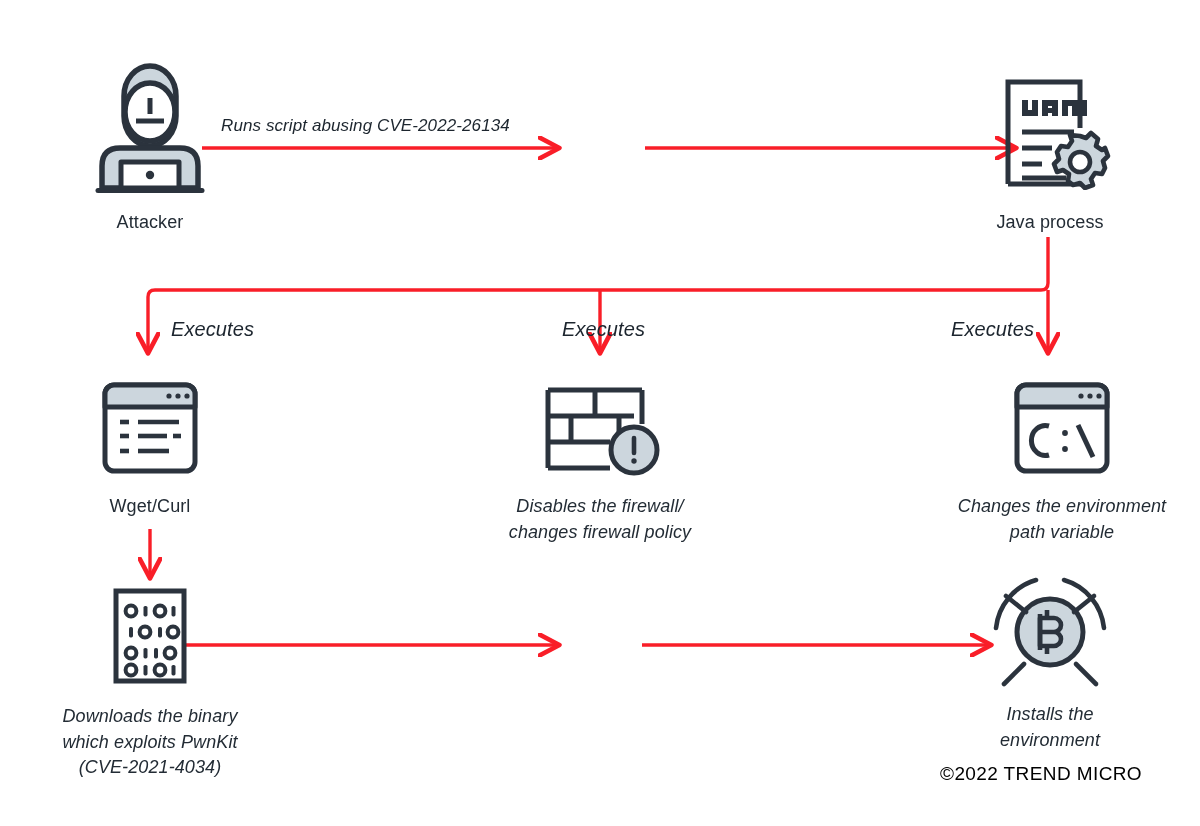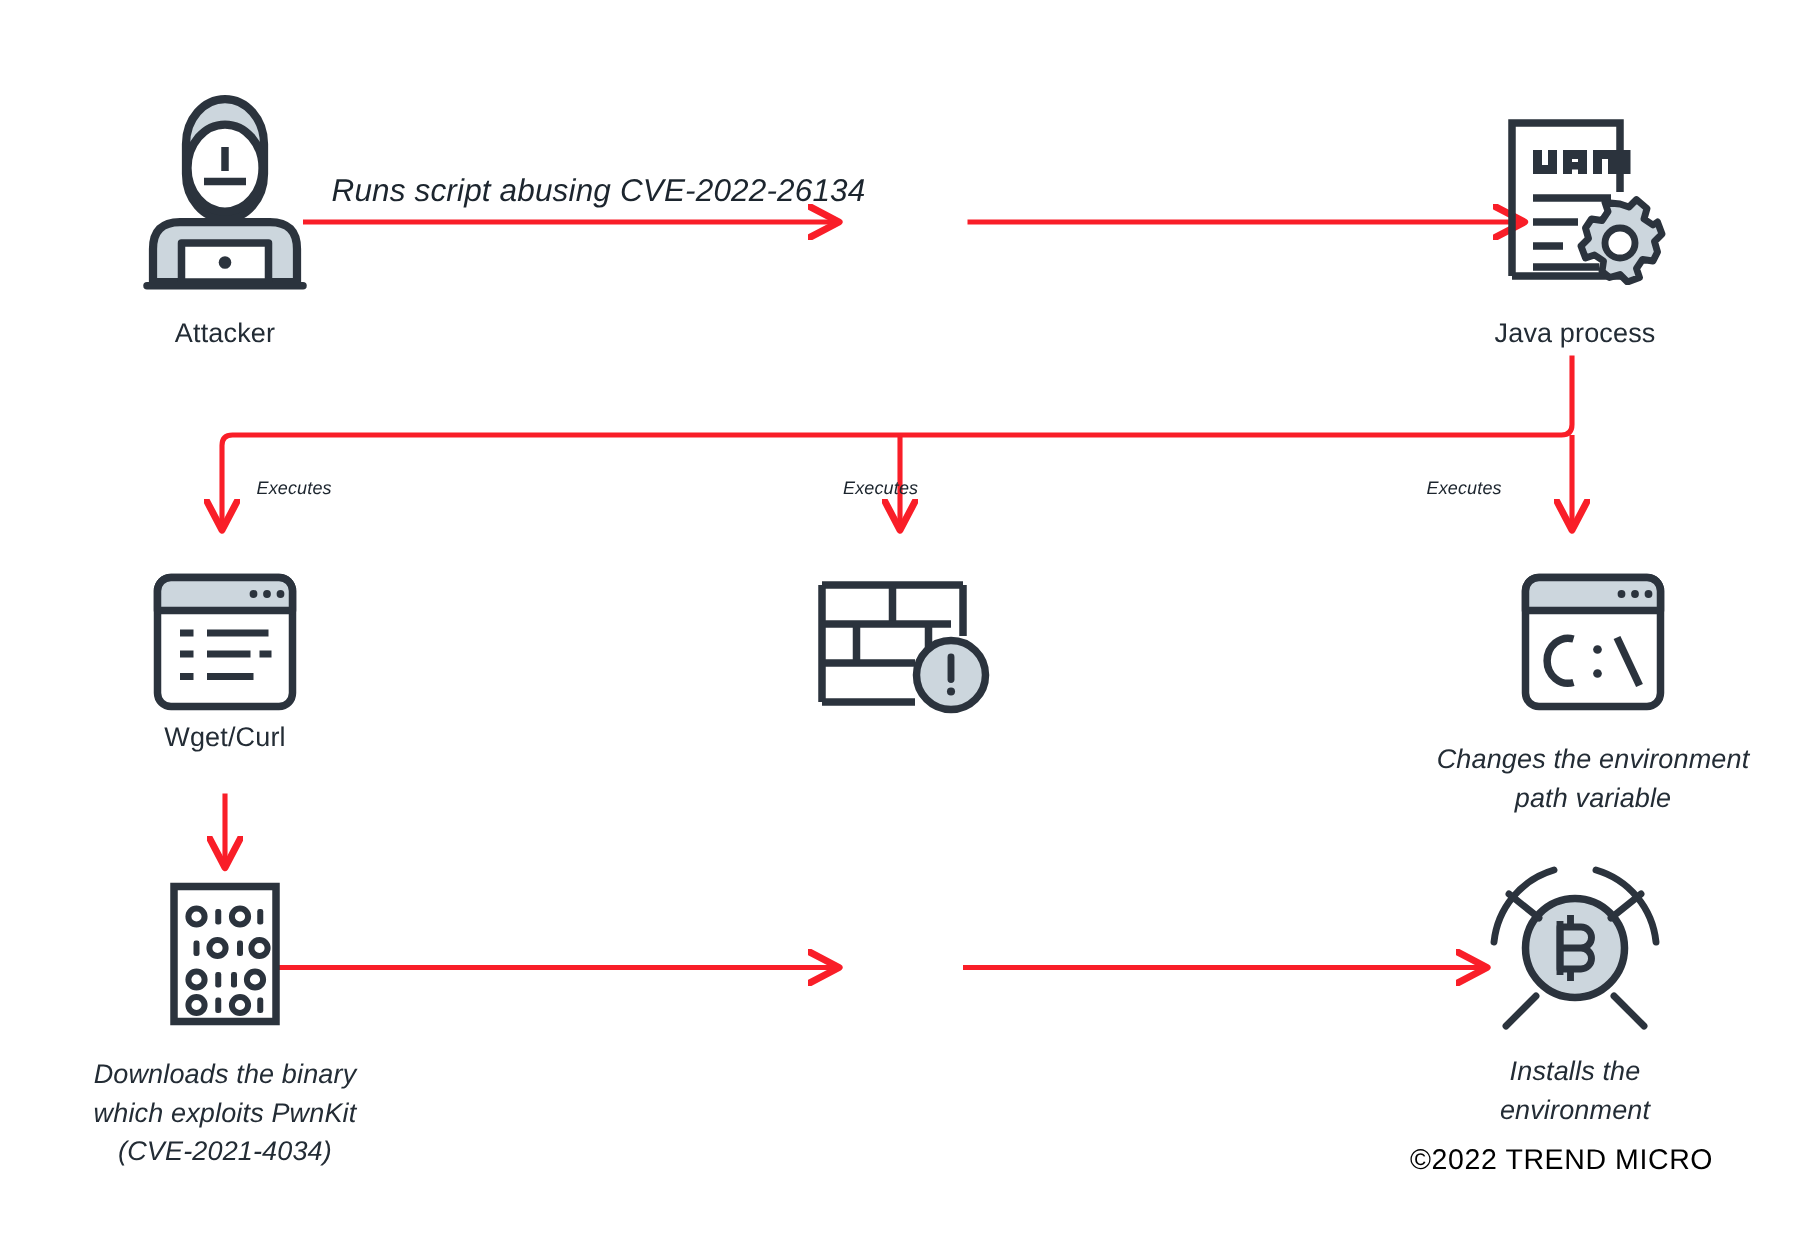--- a/index.html
+++ b/index.html
@@ -38,28 +38,28 @@
     color: #232c35;
     line-height: 1.42;
     letter-spacing: 0.1px;
     white-space: pre-line;
   }
   .node-label.italic {
     font-style: italic;
   }
   .edge-label {
     position: absolute;
-    font-size: 21px;
+    font-size: 17px;
     font-style: italic;
     color: #1c252e;
     white-space: nowrap;
     letter-spacing: 0.1px;
   }
   .edge-label.small {
-    font-size: 12px;
+    font-size: 20px;
   }
   .copyright {
     position: absolute;
     font-size: 19px;
     color: #000000;
     letter-spacing: 0.4px;
     white-space: nowrap;
   }
 </style>
 </head>
@@ -178,21 +178,21 @@
 
         <line x1="19" y1="41" x2="28" y2="41" stroke="#2b333d" stroke-width="4.6" stroke-linecap="butt"></line>
         <line x1="37" y1="41" x2="78" y2="41" stroke="#2b333d" stroke-width="4.6" stroke-linecap="butt"></line>
         <line x1="19" y1="55" x2="28" y2="55" stroke="#2b333d" stroke-width="4.6" stroke-linecap="butt"></line>
         <line x1="37" y1="55" x2="66" y2="55" stroke="#2b333d" stroke-width="4.6" stroke-linecap="butt"></line>
         <line x1="72" y1="55" x2="80" y2="55" stroke="#2b333d" stroke-width="4.6" stroke-linecap="butt"></line>
         <line x1="19" y1="70" x2="28" y2="70" stroke="#2b333d" stroke-width="4.6" stroke-linecap="butt"></line>
         <line x1="37" y1="70" x2="68" y2="70" stroke="#2b333d" stroke-width="4.6" stroke-linecap="butt"></line>
       </svg>
     </div>
-    <div class="node-label" style="margin-top:1px;">Wget/Curl</div>
+    <div class="node-label" style="margin-top:16px;">Wget/Curl</div>
   </div>
 
   <div class="node" style="left:440px; top:378px; width:320px;">
     <div class="node-icon" style="height:100px;">
       <svg width="132" height="96" viewBox="0 0 132 96" xmlns="http://www.w3.org/2000/svg">
         <g fill="none" stroke="#2b333d" stroke-width="5" stroke-linecap="butt">
 
           <line x1="14" y1="10" x2="108" y2="10"></line>
           <line x1="14" y1="10" x2="14" y2="36"></line>
           <line x1="61" y1="10" x2="61" y2="36"></line>
@@ -206,20 +206,22 @@
 
           <line x1="14" y1="62" x2="14" y2="88"></line>
           <line x1="14" y1="88" x2="76" y2="88"></line>
         </g>
 
         <circle cx="100" cy="70" r="23" fill="#ccd6dd" stroke="#2b333d" stroke-width="5"></circle>
         <line x1="100" y1="58" x2="100" y2="73" stroke="#2b333d" stroke-width="4.6" stroke-linecap="round"></line>
         <circle cx="100" cy="81" r="2.7" fill="#2b333d"></circle>
       </svg>
     </div>
+    <div class="node-label italic" style="margin-top:16px;">Disables the firewall/
+changes firewall policy</div>
   </div>
 
   <div class="node" style="left:932px; top:378px; width:260px;">
     <div class="node-icon" style="height:100px;">
       <svg width="98" height="94" viewBox="0 0 98 94" xmlns="http://www.w3.org/2000/svg">
         <rect x="4" y="4" width="90" height="86" rx="9" fill="#ffffff" stroke="#2b333d" stroke-width="5"></rect>
         <path d="M 4 13 A 9 9 0 0 1 13 4 L 85 4 A 9 9 0 0 1 94 13 L 94 26 L 4 26 Z" fill="#ccd6dd" stroke="#2b333d" stroke-width="5" stroke-linejoin="round"></path>
         <circle cx="68" cy="15" r="2.6" fill="#2b333d"></circle>
         <circle cx="77" cy="15" r="2.6" fill="#2b333d"></circle>
         <circle cx="86" cy="15" r="2.6" fill="#2b333d"></circle>

